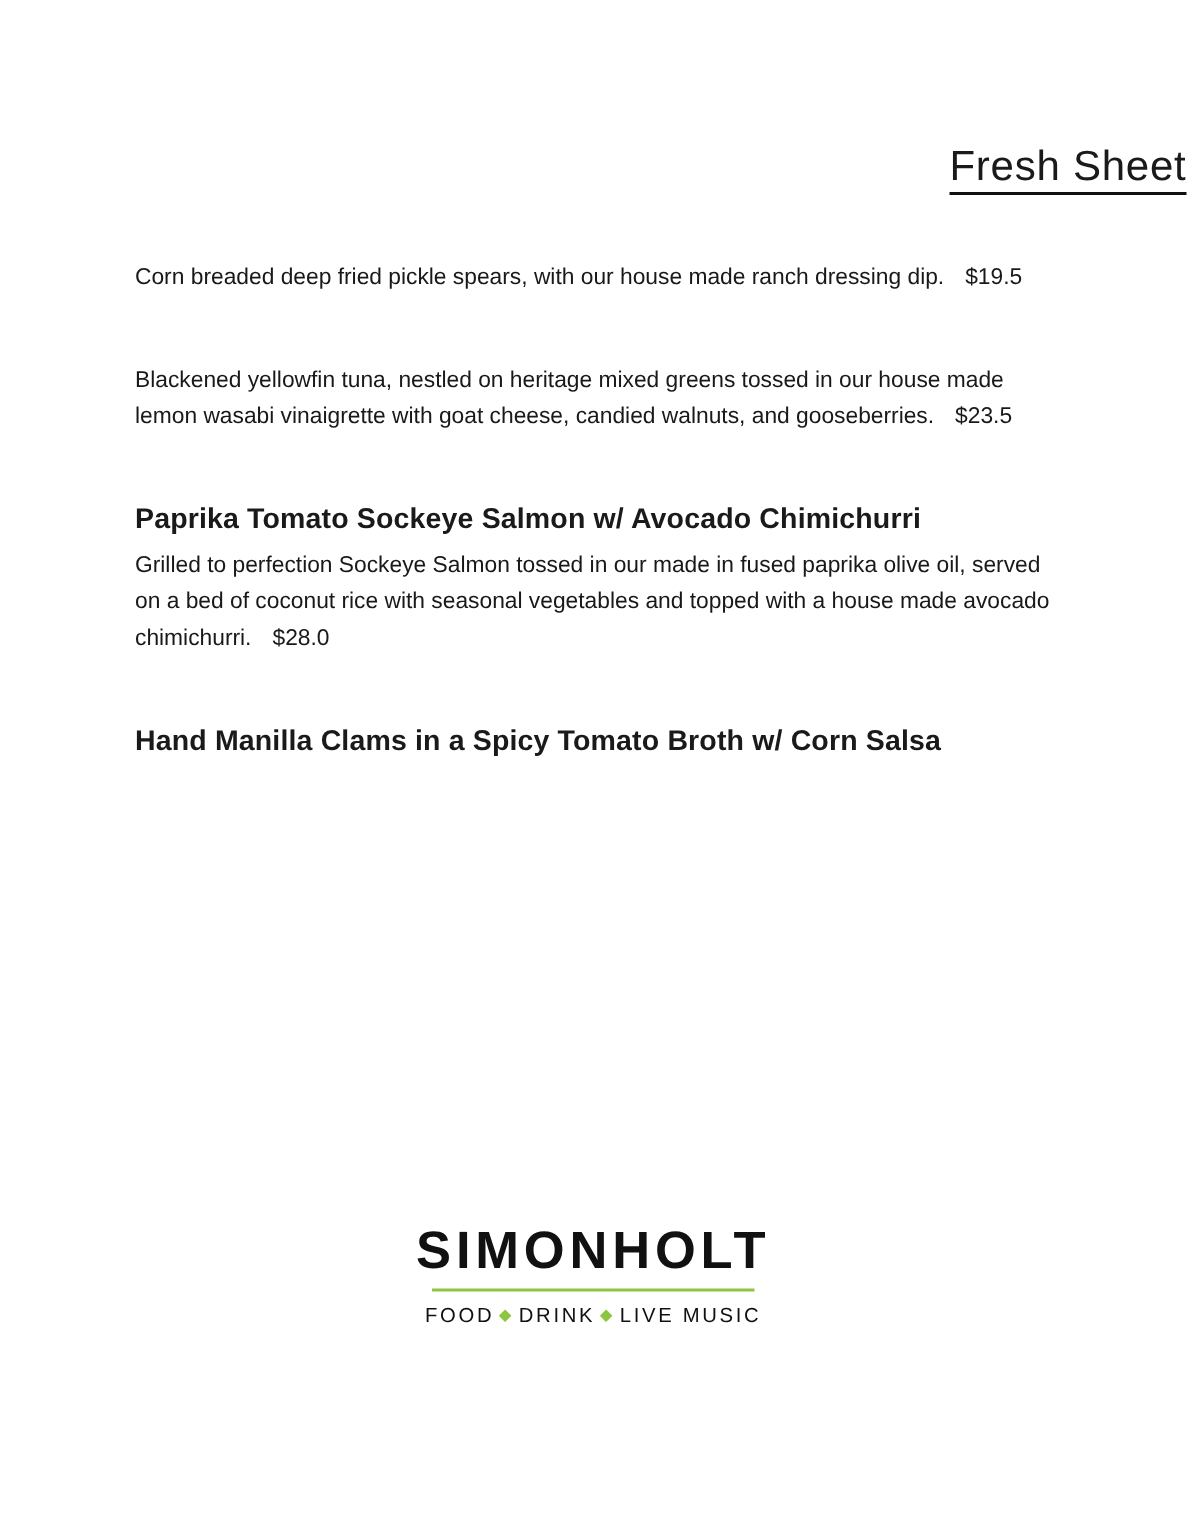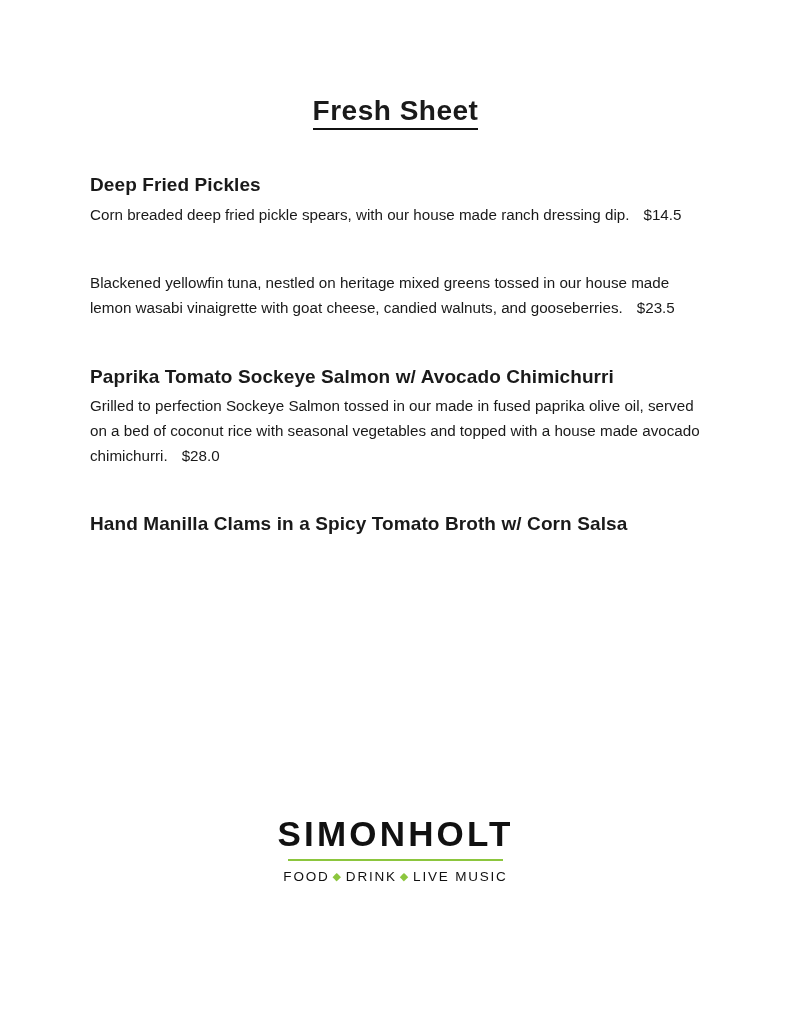--- a/index.html
+++ b/index.html
@@ -18,23 +18,23 @@
   .page {
     position: absolute;
     top: 0; left: 0;
     width: 791px;
     height: 1024px;
     background: #fff;
     box-sizing: border-box;
     padding: 0;
   }
   .menu-title {
-    text-align: center;
+    text-align: right;
     font-size: 28px;
-    font-weight: bold;
+    font-weight: normal;
     letter-spacing: 0.5px;
     margin-top: 95px;
     margin-bottom: 0;
   }
   .menu-title span {
     border-bottom: 2px solid #111;
     padding-bottom: 2px;
   }
   .items {
     margin-top: 46px;
@@ -103,22 +103,21 @@
 
 <div class="page">
 
   <h1 class="menu-title">
     <span>Fresh Sheet</span>
   </h1>
 
   <div class="items">
 
     <div class="item">
-      <p class="item-name">Deep Fried Pickles</p>
-      <p class="item-desc"><span>Corn breaded deep fried pickle spears, with our house made ranch dressing dip.</span><span class="price">$14.5</span></p>
+      <p class="item-desc"><span>Corn breaded deep fried pickle spears, with our house made ranch dressing dip.</span><span class="price">$19.5</span></p>
     </div>
 
     <div class="item">
       <p class="item-desc"><span>Blackened yellowfin tuna, nestled on heritage mixed greens tossed in our house made lemon wasabi vinaigrette with goat cheese, candied walnuts, and gooseberries.</span><span class="price">$23.5</span></p>
     </div>
 
     <div class="item">
       <p class="item-name">Paprika Tomato Sockeye Salmon w/ Avocado Chimichurri</p>
       <p class="item-desc"><span>Grilled to perfection Sockeye Salmon tossed in our made in fused paprika olive oil, served on a bed of coconut rice with seasonal vegetables and topped with a house made avocado chimichurri.</span><span class="price">$28.0</span></p>
     </div>

